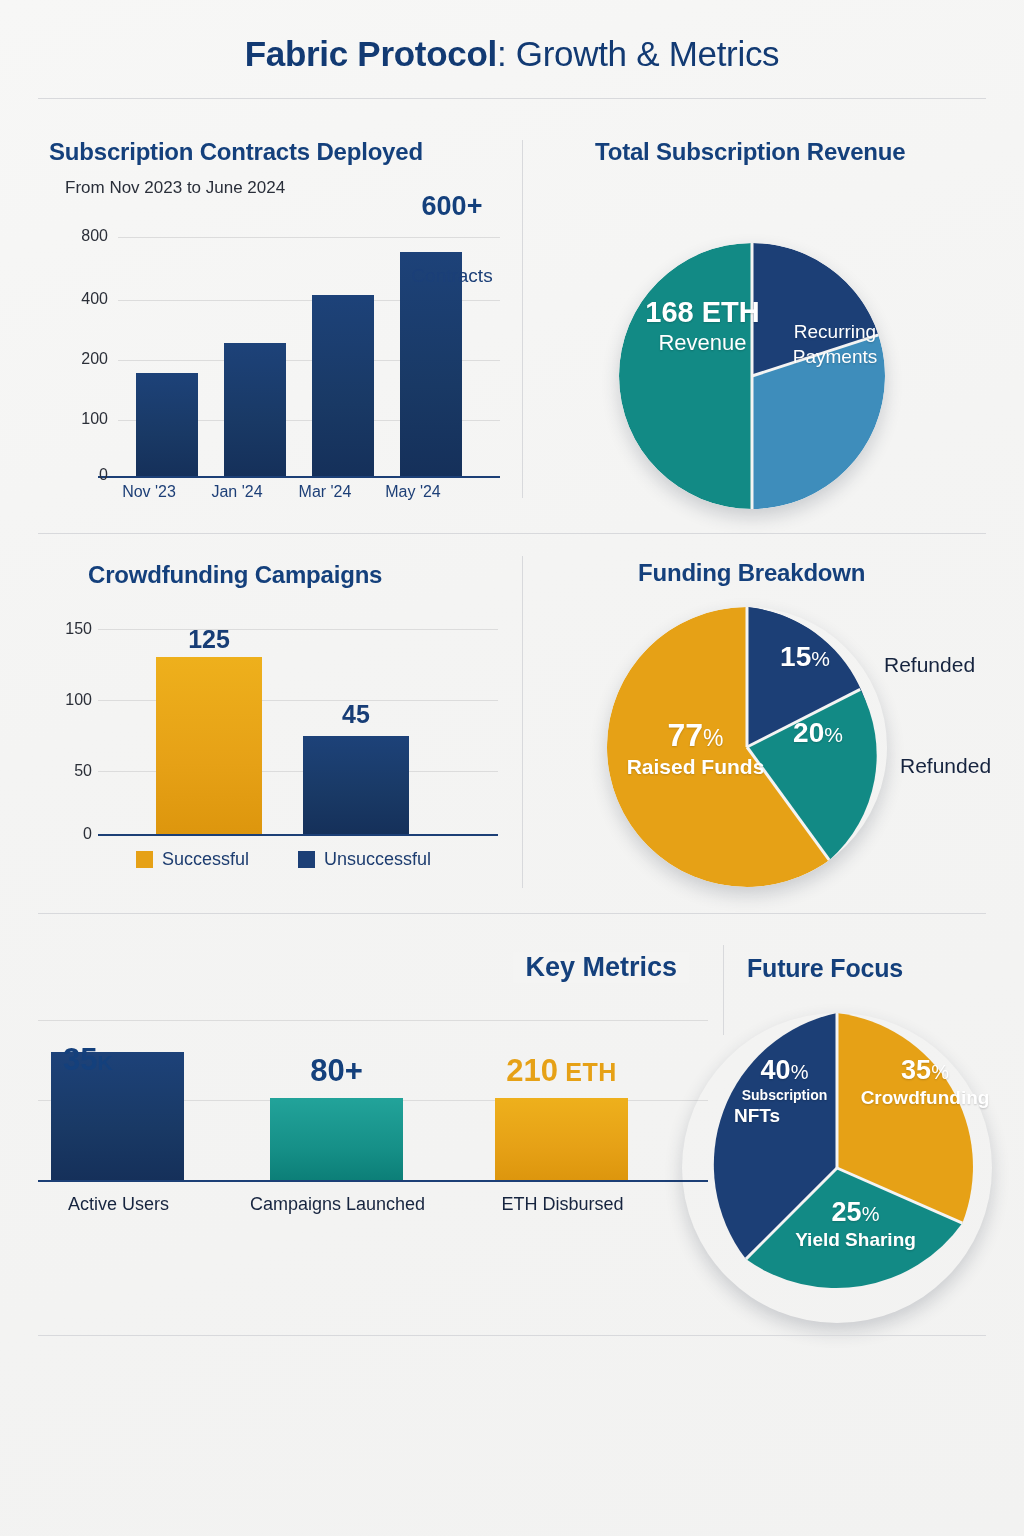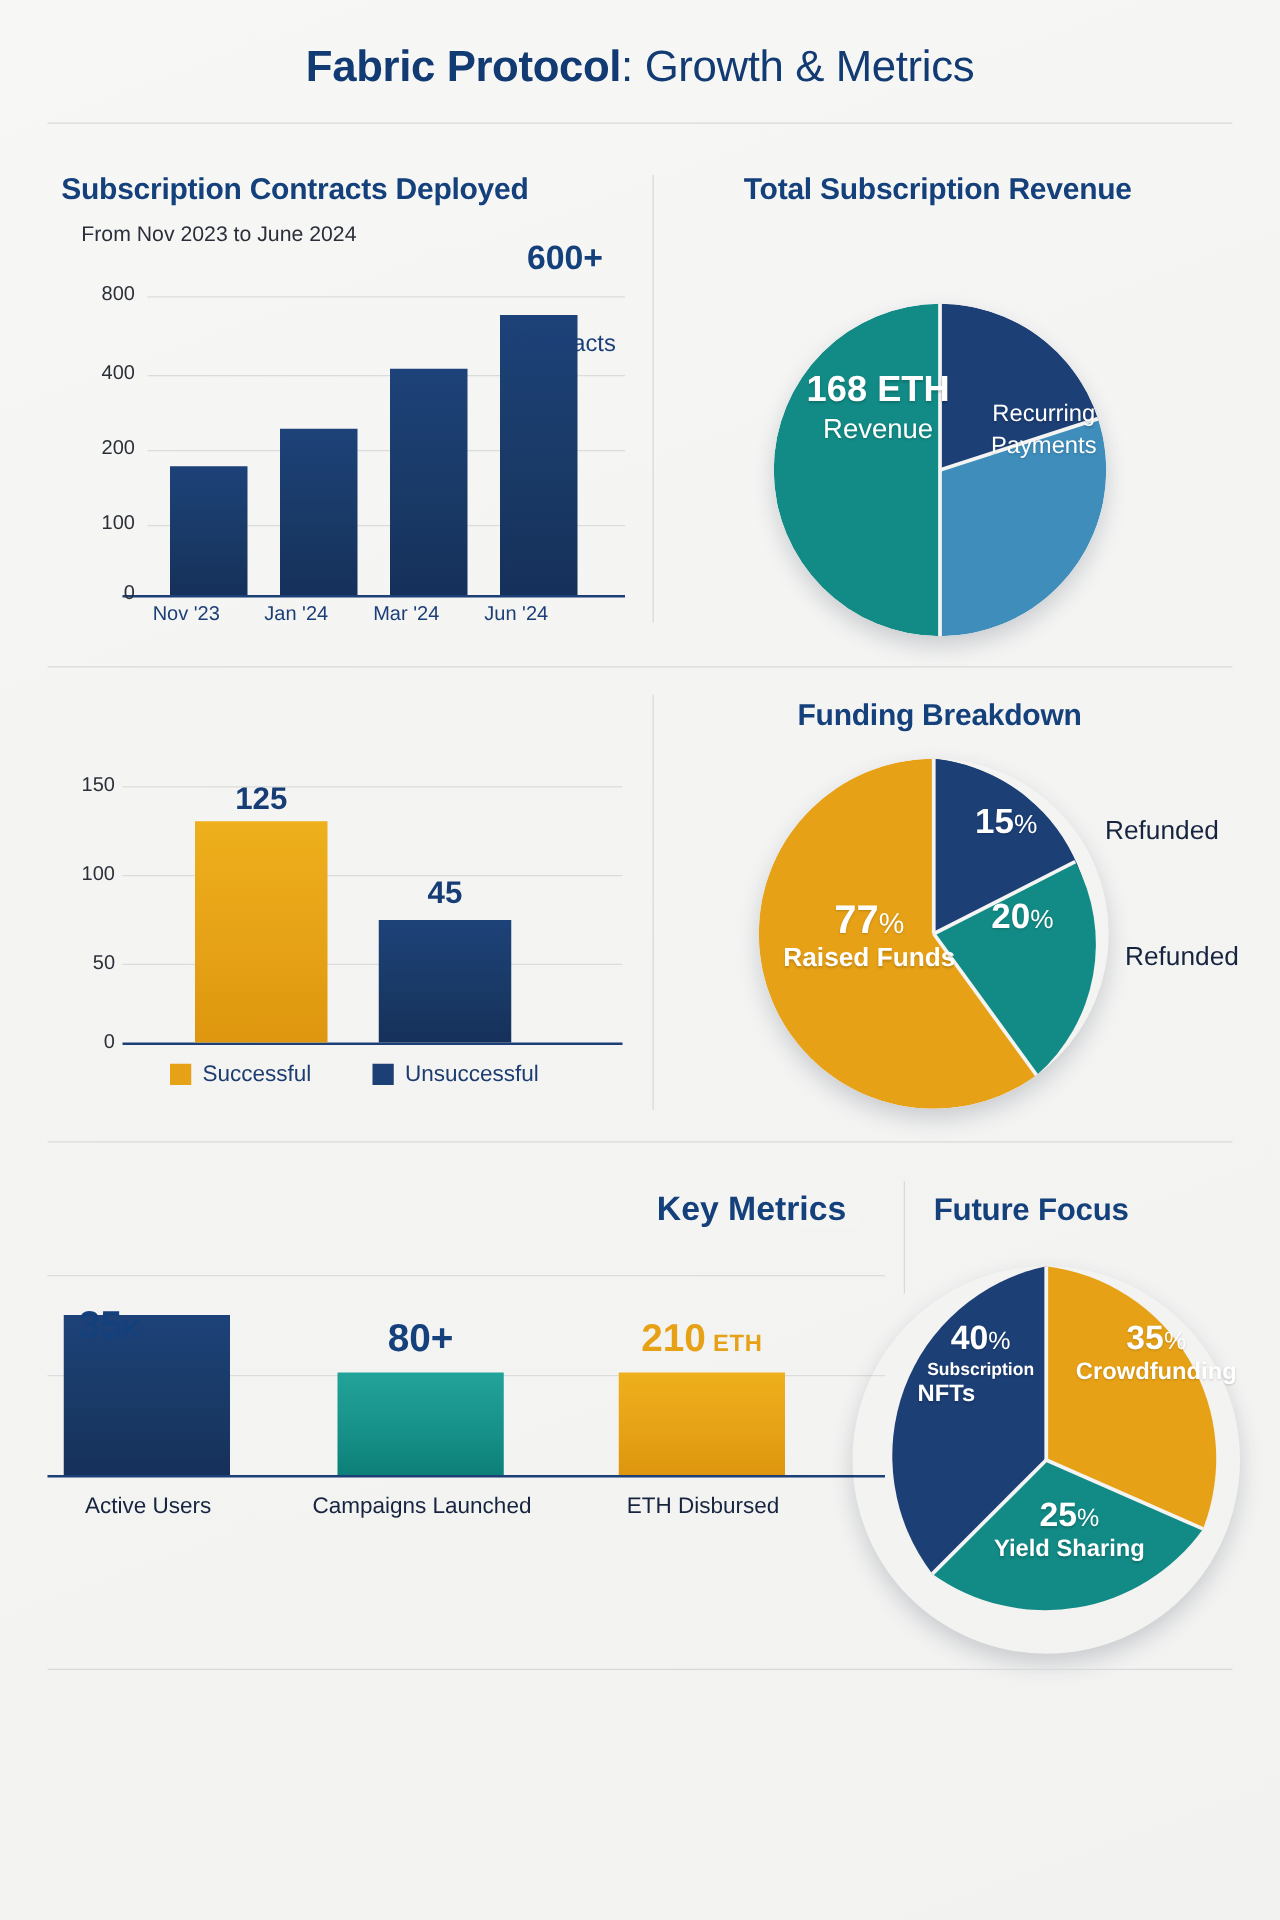--- a/index.html
+++ b/index.html
@@ -209,21 +209,21 @@
   <div style="position:absolute; left:98px; top:200px; width:402px; height:276px;">
     <div class="bar bar-navy" style="left:38px; width:62px; height:103px;"></div>
     <div class="bar bar-navy" style="left:126px; width:62px; height:133px;"></div>
     <div class="bar bar-navy" style="left:214px; width:62px; height:181px;"></div>
     <div class="bar bar-navy" style="left:302px; width:62px; height:224px;"></div>
   </div>
 
   <div class="axis-label" style="left:106px; top:483px; width:86px;">Nov '23</div>
   <div class="axis-label" style="left:194px; top:483px; width:86px;">Jan '24</div>
   <div class="axis-label" style="left:282px; top:483px; width:86px;">Mar '24</div>
-  <div class="axis-label" style="left:370px; top:483px; width:86px;">Jun '24</div>
+  <div class="axis-label" style="left:370px; top:483px; width:86px;">May '24</div>
 
   <div id="ann-600">
     <span class="big">600+</span>
     <span class="small">Contracts</span>
   </div>
 
   <div class="panel-title" style="left:595px; top:138px;">Total Subscription Revenue</div>
 
   <div class="pie" style="left:619px; top:243px; width:266px; height:266px;">
     <svg width="266" height="266" viewBox="0 0 266 266">
@@ -246,20 +246,21 @@
   </div>
 
   <div class="pie-label" style="left:775px; top:320px; width:120px; font-size:19px;">
     <span class="n" style="font-size:19px; line-height:1.3;">Recurring</span>
     <span class="n" style="font-size:19px; line-height:1.3;">Payments</span>
   </div>
 
   <div class="vdiv" style="left:522px; top:556px; height:332px;"></div>
   <div class="hdiv" style="left:38px; top:913px; width:948px;"></div>
 
+  <div class="panel-title" style="left:88px; top:561px;">Crowdfunding Campaigns</div>
 
   <div class="gridline" style="left:98px; top:629px; width:400px;"></div>
   <div class="gridline" style="left:98px; top:700px; width:400px;"></div>
   <div class="gridline" style="left:98px; top:771px; width:400px;"></div>
   <div class="axisline" style="left:98px; top:834px; width:400px;"></div>
 
   <div class="ytick" style="left:44px; top:620px; width:48px;">150</div>
   <div class="ytick" style="left:44px; top:691px; width:48px;">100</div>
   <div class="ytick" style="left:44px; top:762px; width:48px;">50</div>
   <div class="ytick" style="left:44px; top:825px; width:48px;">0</div>
@@ -324,21 +325,21 @@
     <div class="bar bar-gold" style="left:457px; width:133px; height:82px;"></div>
   </div>
 
   <div class="km-val" style="left:51px; top:1006px; width:133px; font-size:31px; color:#14407c; text-align:left; padding-left:12px; box-sizing:border-box;margin-top:36px;">
     <span>35</span><span style="font-size:21px;">K</span>
   </div>
   <div class="km-val" style="left:270px; top:1053px; width:133px; font-size:31px; color:#14407c;">
     <span>80+</span><span style="font-size:21px;"></span>
   </div>
   <div class="km-val" style="left:495px; top:1053px; width:133px; font-size:31px; color:#e6a116;">
-    <span>210</span><span style="font-size:19px; letter-spacing:0.5px;"> ETH</span>
+    <span>210</span><span style="font-size:25px; letter-spacing:0.5px;"> ETH</span>
   </div>
 
   <div class="km-cap" style="left:31px; top:1194px; width:175px;">Active Users</div>
   <div class="km-cap" style="left:250px; top:1194px; width:175px;">Campaigns Launched</div>
   <div class="km-cap" style="left:475px; top:1194px; width:175px;">ETH Disbursed</div>
 
   <div class="panel-title" style="left:747px; top:954px; font-size:25px;">Future Focus</div>
 
   <div class="pie" style="left:682px; top:1013px; width:310px; height:310px;">
     <svg width="310" height="310" viewBox="0 0 310 310">

